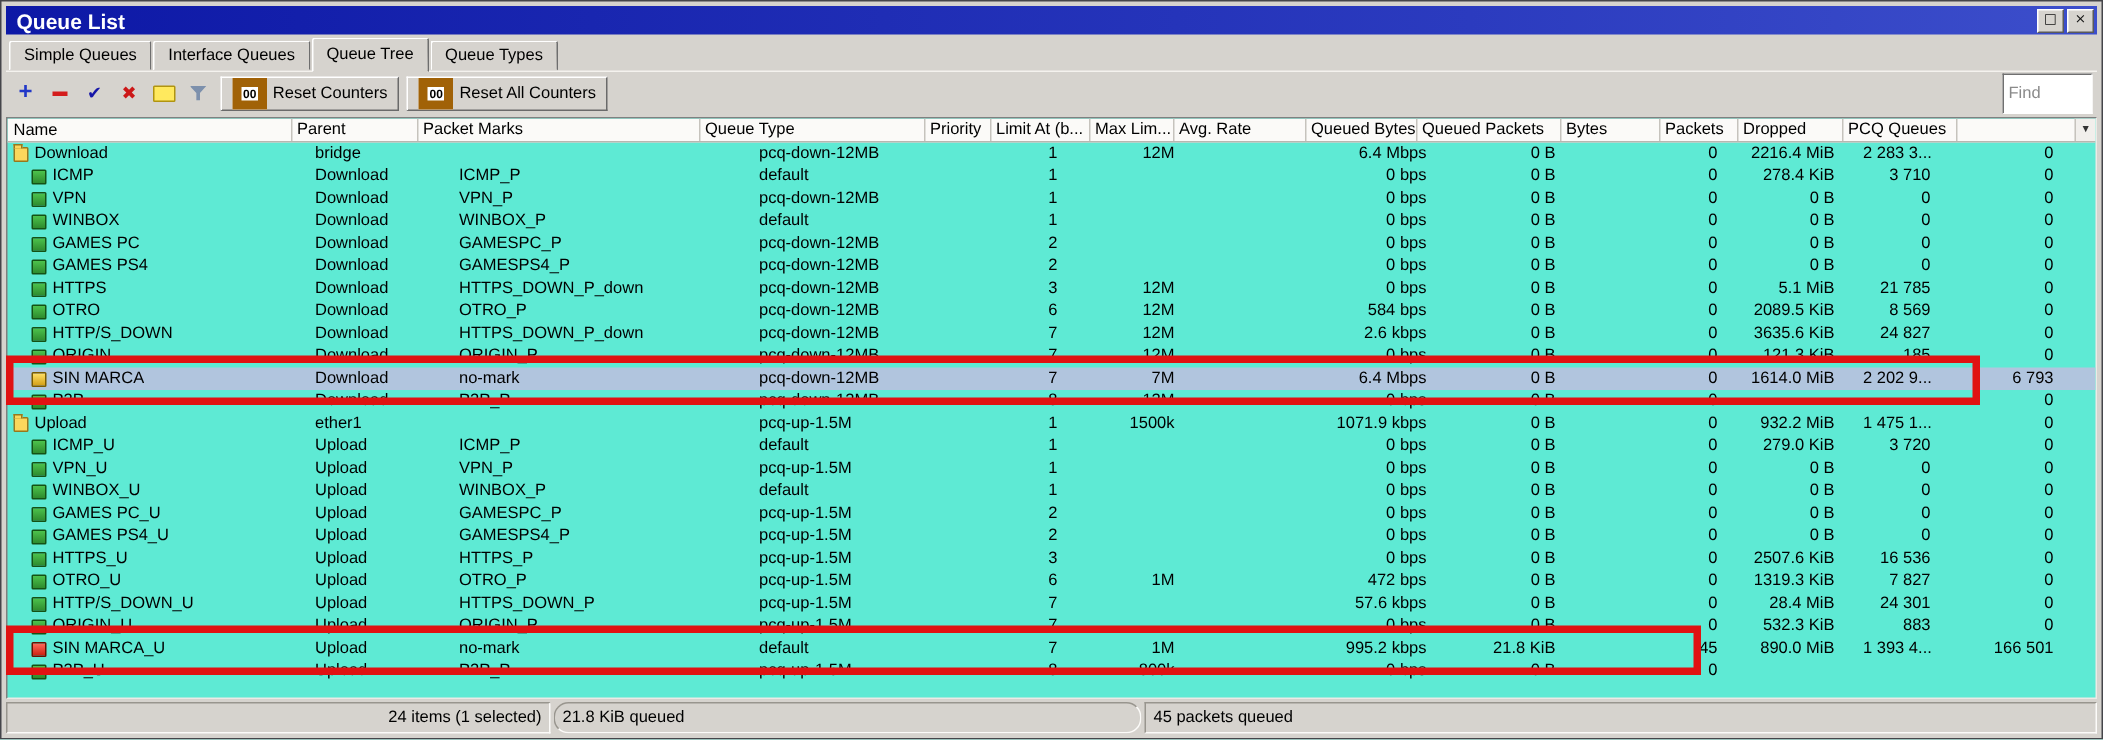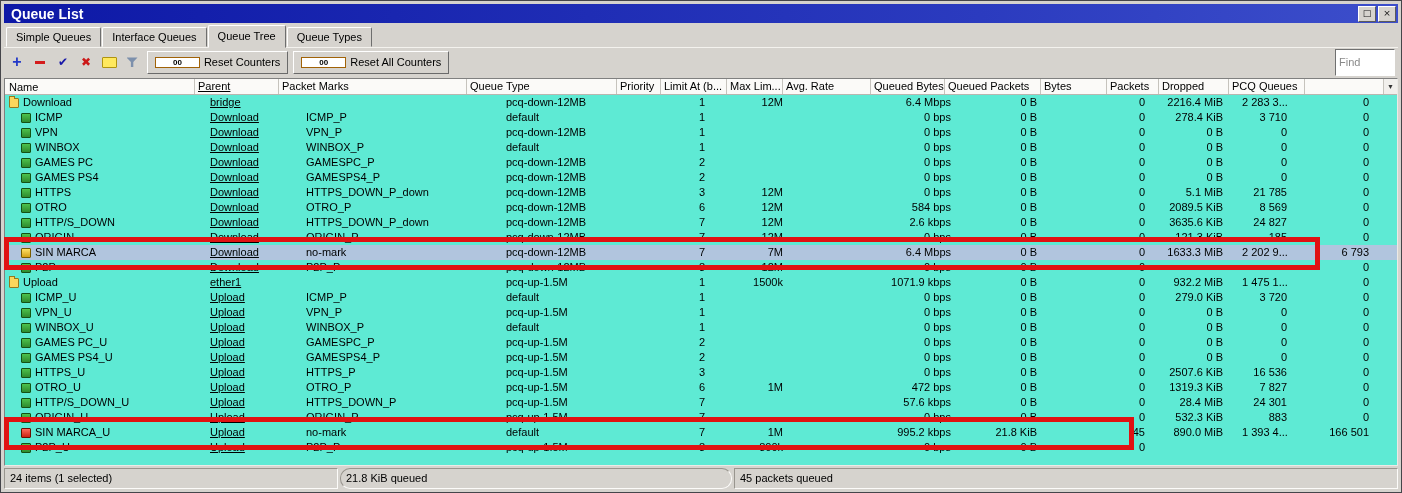--- a/index.html
+++ b/index.html
@@ -48,22 +48,22 @@
   .funnel{
     width:11px;height:11px;background:#7d90ac;
     clip-path:polygon(0% 8%,100% 8%,62% 50%,62% 95%,40% 95%,40% 50%);
   }
   .btn3d{
     height:21px;background:#d6d3ce;display:flex;align-items:center;gap:4px;
     border:1px solid;border-color:#ffffff #6a6a6a #6a6a6a #ffffff;
     padding:0 7px;white-space:nowrap;flex:none;margin-left:2px;
   }
   .badge00{
-    background:#fff;border:1px solid #a16207;font-size:8px;line-height:9px;
-    padding:0 17px;font-weight:bold;
+    background:#fff;border:6px solid #a16207;font-size:8px;line-height:9px;
+    padding:0 1px;font-weight:bold;
   }
   .find{
     margin-left:auto;width:60px;height:27px;box-sizing:border-box;flex:none;
     border:1px solid;border-color:#707070 #ffffff #ffffff #707070;
     background:#fff;font-family:"Liberation Sans",sans-serif;font-size:11px;padding:0 3px;outline:none;
   }
   .find::placeholder{color:#8a8a8a;opacity:1;}
   
   .table{
     flex:1;margin-top:2px;background:#5eead4;position:relative;overflow:hidden;
@@ -79,21 +79,21 @@
     position:absolute;right:0;top:0;width:14px;height:15px;box-sizing:border-box;
     border-left:1px solid #c6c3bd;background:#f1efec;font-size:7px;line-height:15px;
     text-align:center;color:#333;
   }
   .tbody{position:relative;}
   .row{display:flex;height:15px;line-height:15px;white-space:nowrap;gap:12px;}
   .row.selected{background:#b1c5de;}
   .cell{box-sizing:border-box;padding:0 4px 0 3px;overflow:hidden;flex:none;}
   .c-name{width:190px;display:flex;align-items:center;padding-left:4px;}
   .c-name.ind1{padding-left:16px;}
-  .c-parent{width:84px;text-decoration:underline;}
+  .c-parent{width:84px;}
   .c-packet_marks{width:188px;}
   .c-queue_type{width:150px;}
   .c-priority{width:44px;text-align:right;}
   .c-limit_at{width:66px;text-align:right;}
   .c-max_limit{width:56px;text-align:right;}
   .c-avg_rate{width:88px;text-align:right;}
   .c-queued_bytes{width:74px;text-align:right;}
   .c-queued_packets{width:96px;text-align:right;}
   .c-bytes{width:66px;text-align:right;}
   .c-packets{width:52px;text-align:right;}
@@ -114,21 +114,21 @@
   }
   .ic-green{background:linear-gradient(#4cc24c,#2e8b2e);border-color:#145214;}
   .ic-yellow{background:linear-gradient(#ffe066,#d4a017);border-color:#7a5c00;}
   .ic-red{background:linear-gradient(#ff6a5a,#cc2211);border-color:#6b0f00;}
   
   .statusbar{flex:none;display:flex;gap:2px;margin-top:2px;height:21px;}
   .sfield{
     box-sizing:border-box;height:21px;padding:3px 5px 0 5px;overflow:hidden;white-space:nowrap;
     border:1px solid;border-color:#98958e #fcfbf9 #fcfbf9 #98958e;
   }
-  .s1{width:334px;}
+  .s1{width:363px;text-align:right;}
   .s2{width:392px;border-radius:10px;}
   .s3{flex:1;}
   
   .anno{position:absolute;box-sizing:border-box;border:5px solid #e01212;z-index:20;pointer-events:none;}
   #anno1{left:4px;top:237px;width:1316px;height:33px;}
   #anno2{left:4px;top:417px;width:1130px;height:33px;}
 </style>
 </head>
 <body>
 
@@ -402,21 +402,21 @@
           </div>
     <div class="cell c-parent">Download</div>
     <div class="cell c-packet_marks">no-mark</div>
     <div class="cell c-queue_type">pcq-down-12MB</div>
     <div class="cell c-priority">7</div>
     <div class="cell c-limit_at">7M</div>
     <div class="cell c-max_limit"></div>
     <div class="cell c-avg_rate">6.4 Mbps</div>
     <div class="cell c-queued_bytes">0 B</div>
     <div class="cell c-queued_packets">0</div>
-    <div class="cell c-bytes">1633.3 MiB</div>
+    <div class="cell c-bytes">1614.0 MiB</div>
     <div class="cell c-packets">2 202 9...</div>
     <div class="cell c-dropped">6 793</div>
     <div class="cell c-pcq_queues">4</div>
   </div>
         <div class="row">
     <div class="cell c-name ind1">
             <span class="qicon ic-green"></span>
             <span class="nm">P2P</span>
           </div>
     <div class="cell c-parent">Download</div>

